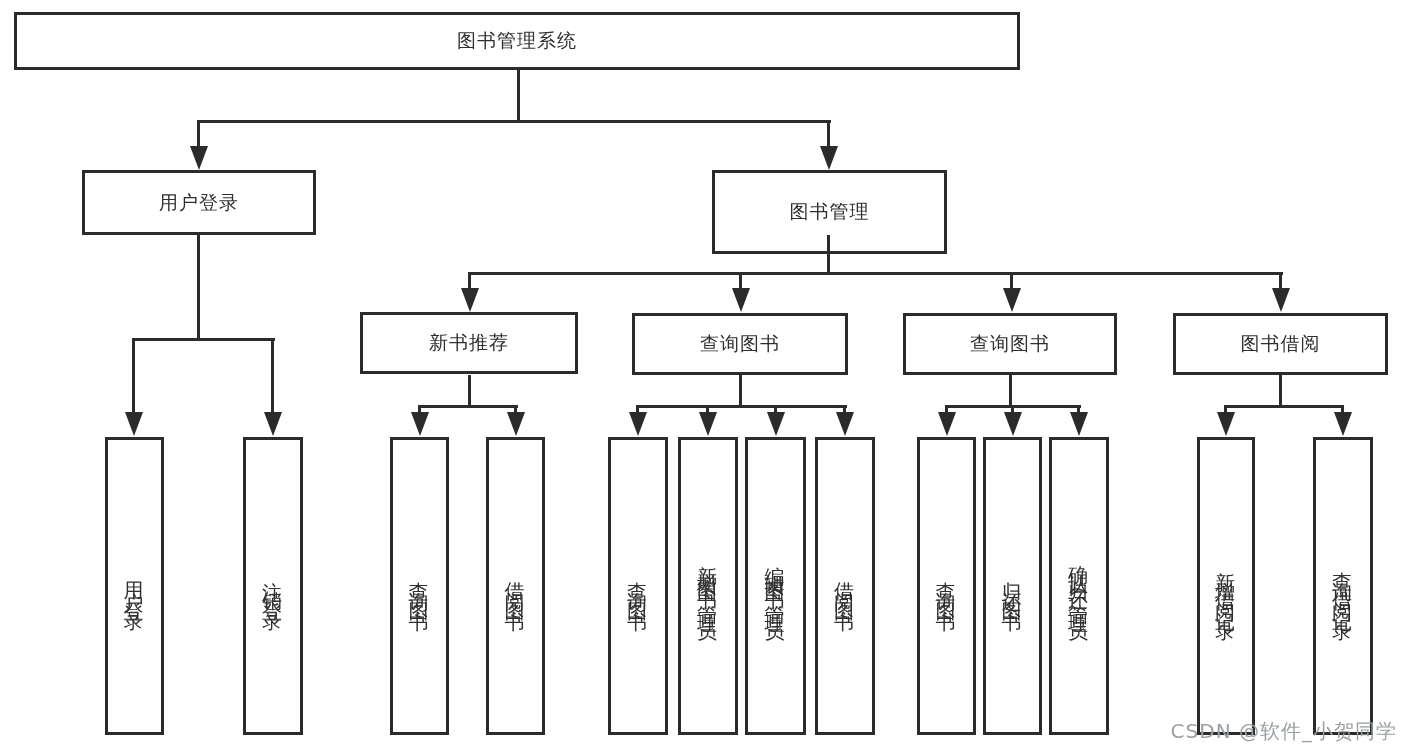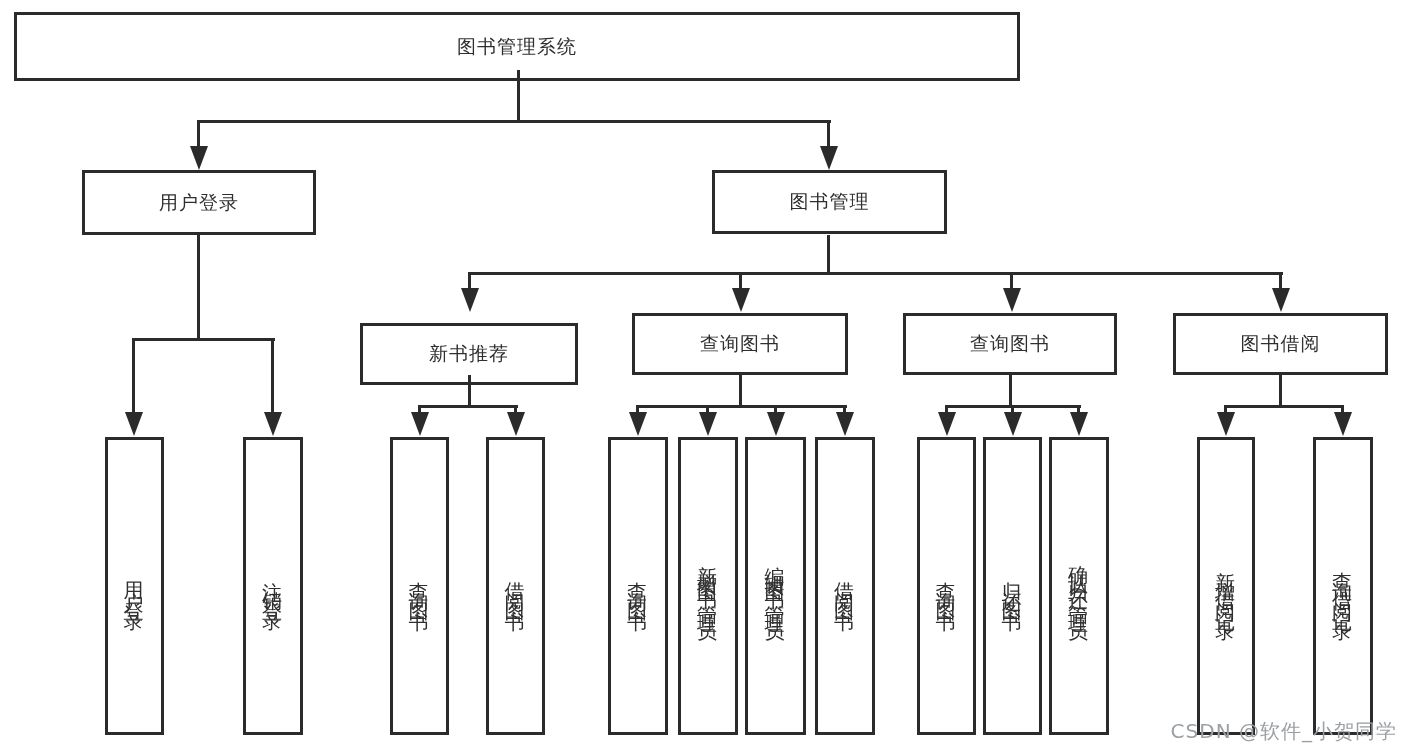--- a/index.html
+++ b/index.html
@@ -50,51 +50,51 @@
     font-size:20px;
     letter-spacing:1px;
     white-space:nowrap;
   }
 </style>
 </head>
 <body>
 
 <div class="stage">
 
-  <div class="box" style="left:14px;top:12px;width:1006px;height:69px;">图书管理系统</div>
+  <div class="box" style="left:14px;top:12px;width:1006px;height:58px;">图书管理系统</div>
 
   <div class="vline" style="left:517px;top:70px;height:50px;"></div>
   <div class="hline" style="left:197px;top:120px;width:634px;"></div>
   <div class="vline" style="left:197px;top:123px;height:25px;"></div>
   <div class="ahead" style="left:190px;top:146px;"></div>
   <div class="vline" style="left:827px;top:123px;height:25px;"></div>
   <div class="ahead" style="left:820px;top:146px;"></div>
 
   <div class="box" style="left:82px;top:170px;width:234px;height:65px;">用户登录</div>
-  <div class="box" style="left:712px;top:170px;width:235px;height:64px;">图书管理</div>
+  <div class="box" style="left:712px;top:170px;width:235px;height:84px;">图书管理</div>
 
   <div class="vline" style="left:197px;top:235px;height:103px;"></div>
   <div class="hline" style="left:132px;top:338px;width:143px;"></div>
   <div class="vline" style="left:132px;top:341px;height:71px;"></div>
   <div class="ahead" style="left:125px;top:412px;"></div>
   <div class="vline" style="left:271px;top:341px;height:71px;"></div>
   <div class="ahead" style="left:264px;top:412px;"></div>
 
   <div class="vline" style="left:827px;top:235px;height:37px;"></div>
   <div class="hline" style="left:468px;top:272px;width:815px;"></div>
   <div class="vline" style="left:468px;top:275px;height:15px;"></div>
   <div class="ahead" style="left:461px;top:288px;"></div>
   <div class="vline" style="left:739px;top:275px;height:15px;"></div>
   <div class="ahead" style="left:732px;top:288px;"></div>
   <div class="vline" style="left:1010px;top:275px;height:15px;"></div>
   <div class="ahead" style="left:1003px;top:288px;"></div>
   <div class="vline" style="left:1279px;top:275px;height:15px;"></div>
   <div class="ahead" style="left:1272px;top:288px;"></div>
 
-  <div class="box" style="left:360px;top:323px;width:218px;height:62px;text-align:right;">新书推荐</div>
+  <div class="box" style="left:360px;top:312px;width:218px;height:62px;text-align:right;">新书推荐</div>
   <div class="box" style="left:632px;top:313px;width:216px;height:62px;">查询图书</div>
   <div class="box" style="left:903px;top:313px;width:214px;height:62px;">查询图书</div>
   <div class="box" style="left:1173px;top:313px;width:215px;height:62px;">图书借阅</div>
 
   <div class="vline" style="left:468px;top:375px;height:30px;"></div>
   <div class="hline" style="left:418px;top:405px;width:100px;"></div>
   <div class="vline" style="left:418px;top:407px;height:7px;"></div>
   <div class="ahead" style="left:411px;top:412px;"></div>
   <div class="vline" style="left:514px;top:407px;height:7px;"></div>
   <div class="ahead" style="left:507px;top:412px;"></div>

